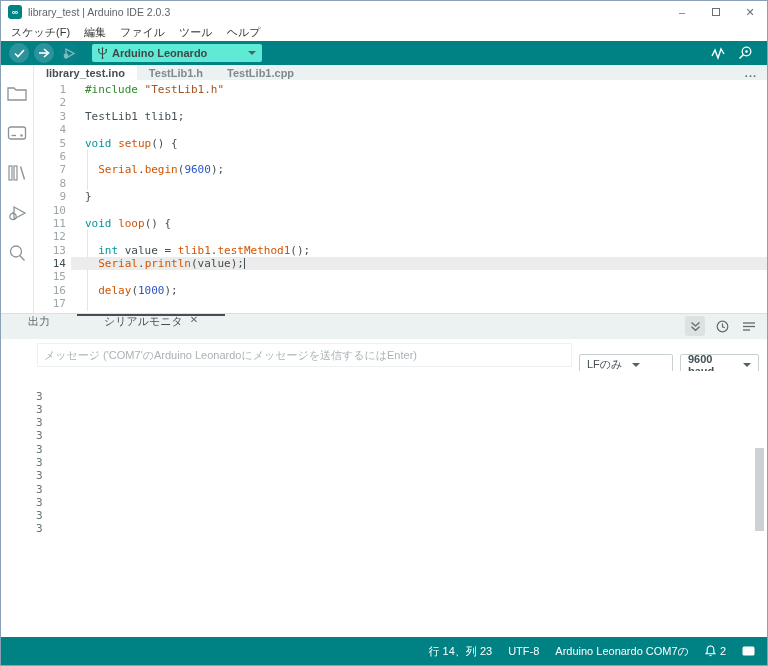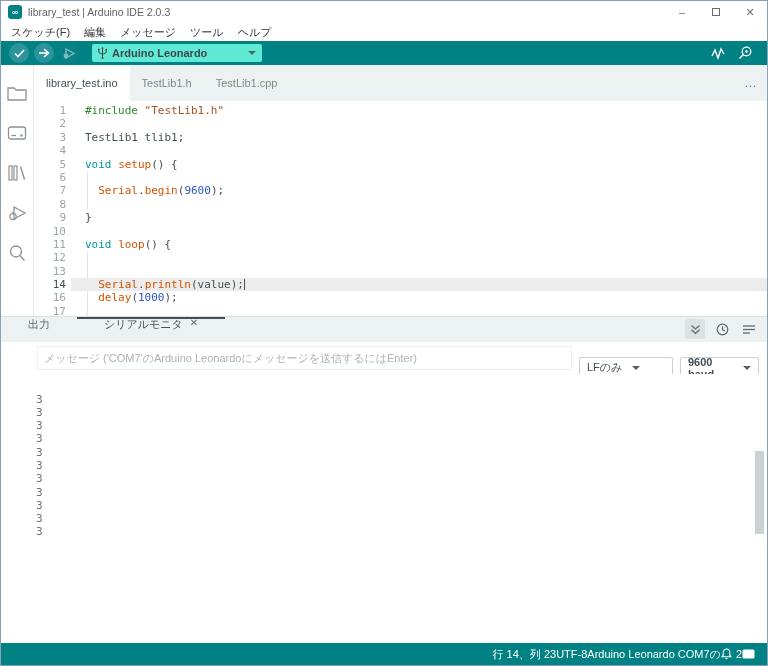--- a/index.html
+++ b/index.html
@@ -28,21 +28,21 @@
   .caret { margin-left:auto; width:0; height:0; border-left:4px solid transparent; border-right:4px solid transparent; border-top:4px solid #556064; }
   .tb-right { margin-left:auto; display:flex; align-items:center; gap:12px; padding-right:6px; }
 
   
   .main { flex:1; display:flex; min-height:0; }
   .sidebar { width:33px; background:#fff; border-right:1px solid #e6eaea; flex:none; display:flex; flex-direction:column; align-items:center; padding-top:8px; }
   .side-item { width:33px; height:40px; display:flex; align-items:center; justify-content:center; }
   .content-col { flex:1; display:flex; flex-direction:column; min-width:0; }
 
   
-  .tabbar { height:36px; background:#ecf1f1; display:flex; flex:none; align-items:stretch; }
+  .tabbar { height:15px; background:#ecf1f1; display:flex; flex:none; align-items:stretch;font-weight:bold; }
   .etab { padding:0 12px; display:flex; align-items:center; font-size:11px; color:#7f8a8d; }
   .etab.active { background:#fff; color:#434f54; }
   .tab-overflow { margin-left:auto; padding:0 10px; color:#5f6b6e; display:flex; align-items:center; letter-spacing:1px; }
 
   
   .editor { flex:1; background:#fff; overflow:hidden; padding-top:3px; font-family:"DejaVu Sans Mono","Liberation Mono",monospace; font-size:11px; position:relative; }
   .code-line { display:flex; height:13.4px; line-height:13.4px; position:relative; }
   .code-line .ln { width:32px; text-align:right; color:#9da6a9; flex:none; z-index:1; }
   .code-line .code { margin-left:19px; white-space:pre; z-index:1; }
   .code-line.guide::before { content:""; position:absolute; left:53px; top:0; bottom:0; width:1px; background:#e0e5e6; }
@@ -69,21 +69,21 @@
   .dd { height:22px; border:1px solid #c9d0d2; border-radius:2px; display:flex; align-items:center; padding:0 7px; font-size:11px; color:#434f54; background:#fff; flex:none;margin-top:20px; }
   .dd .caret { margin-left:10px; border-top-color:#556064; }
   .dd-line-ending { width:94px; } .dd-baud { width:79px;font-weight:bold; }
 
   
   .serial-output { flex:1; background:#fff; position:relative; font-family:"DejaVu Sans Mono","Liberation Mono",monospace; font-size:11px; color:#6a7477; padding:19px 0 0 35px; overflow:hidden; }
   .so-line { height:13.3px; line-height:13.3px; }
   .so-scrollbar { position:absolute; right:3px; top:77px; width:9px; height:83px; background:#ccd2d3; }
 
   
-  .statusbar { height:22px; background:#008184; color:#fff; display:flex; align-items:center; justify-content:flex-end; padding-right:12px; font-size:11px; flex:none; }
+  .statusbar { height:28px; background:#008184; color:#fff; display:flex; align-items:center; justify-content:flex-end; gap:16px; padding-right:12px; font-size:11px; flex:none; }
   .sb-item { display:flex; align-items:center; gap:4px; }
   svg { display:block; }
 </style>
 </head>
 <body>
 
 <div class="window">
 
   <div class="titlebar">
     <div class="app-logo">∞</div>
@@ -93,21 +93,21 @@
       <div class="win-btn">
           <span class="max-glyph"></span>
         </div>
       <div class="win-btn">✕</div>
     </div>
   </div>
 
   <div class="menubar" id="menubar">
       <div class="menu-item">スケッチ(F)</div>
       <div class="menu-item">編集</div>
-      <div class="menu-item">メッセージ</div>
+      <div class="menu-item">ファイル</div>
       <div class="menu-item">ツール</div>
       <div class="menu-item">ヘルプ</div>
     </div>
 
   <div class="toolbar">
     <div class="tb-btn">
       <svg width="11" height="9" viewBox="0 0 11 9">
           <polyline points="1,4.5 4,7.5 10,1" fill="none" stroke="#fff" stroke-width="1.6"></polyline>
         </svg>
     </div>
@@ -235,24 +235,29 @@
           <div class="code-line">
             <span class="ln">11</span>
             <span class="code"><span class="tok-kw">void</span><span class="tok-plain"> </span><span class="tok-fn">loop</span><span class="tok-plain">() {</span></span>
           </div>
           <div class="code-line guide">
             <span class="ln">12</span>
             <span class="code"></span>
           </div>
           <div class="code-line guide">
             <span class="ln">13</span>
+            <span class="code"><span class="tok-plain">  </span><span class="tok-kw">int</span><span class="tok-plain"> value = </span><span class="tok-fn">tlib1</span><span class="tok-plain">.</span><span class="tok-fn">testMethod1</span><span class="tok-plain">();</span></span>
           </div>
           <div class="code-line guide active">
             <span class="ln">14</span>
             <span class="code"><span class="tok-plain">  </span><span class="tok-fn">Serial</span><span class="tok-plain">.</span><span class="tok-fn">println</span><span class="tok-plain">(value);</span><span class="cursor-caret"></span></span>
+          </div>
+          <div class="code-line guide">
+            <span class="ln">15</span>
+            <span class="code"></span>
           </div>
           <div class="code-line guide">
             <span class="ln">16</span>
             <span class="code"><span class="tok-plain">  </span><span class="tok-fn">delay</span><span class="tok-plain">(</span><span class="tok-num">1000</span><span class="tok-plain">);</span></span>
           </div>
           <div class="code-line guide">
             <span class="ln">17</span>
             <span class="code"></span>
           </div>
           <div class="code-line">

